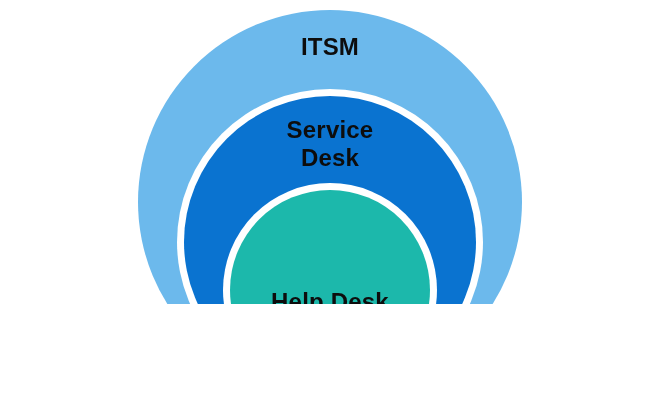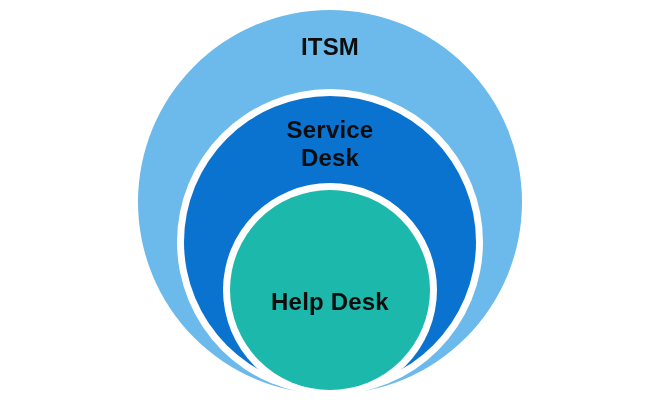--- a/index.html
+++ b/index.html
@@ -3,21 +3,21 @@
 <meta charset="utf-8">
 <style>
   html, body {
     margin: 0;
     padding: 0;
     background: #ffffff;
   }
   .canvas {
     position: relative;
     width: 658px;
-    height: 400px;
+    height: 304px;
     background: #ffffff;
     overflow: hidden;
     font-family: "Liberation Sans", sans-serif;
   }
   svg text {
     font-family: "Liberation Sans", sans-serif;
     font-weight: 700;
     font-size: 24px;
     letter-spacing: 0.2px;
   }

